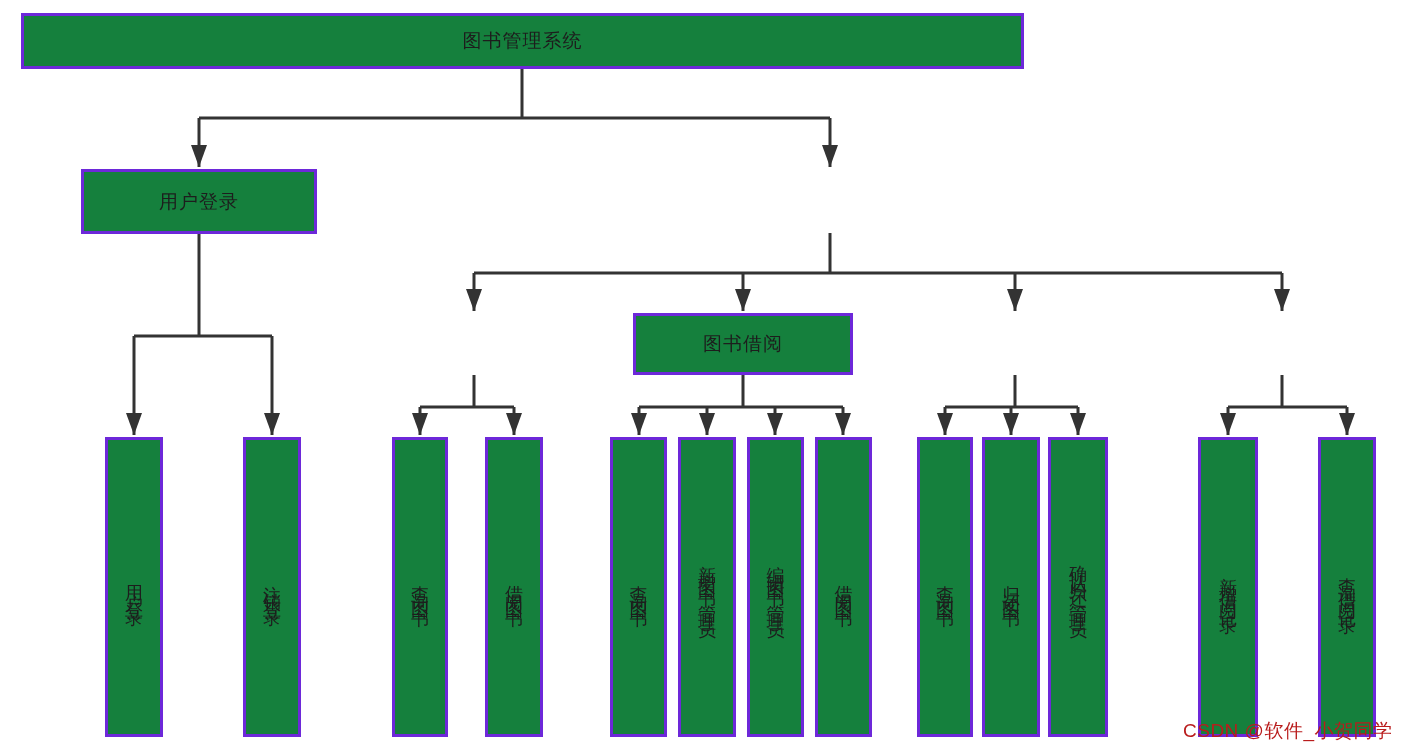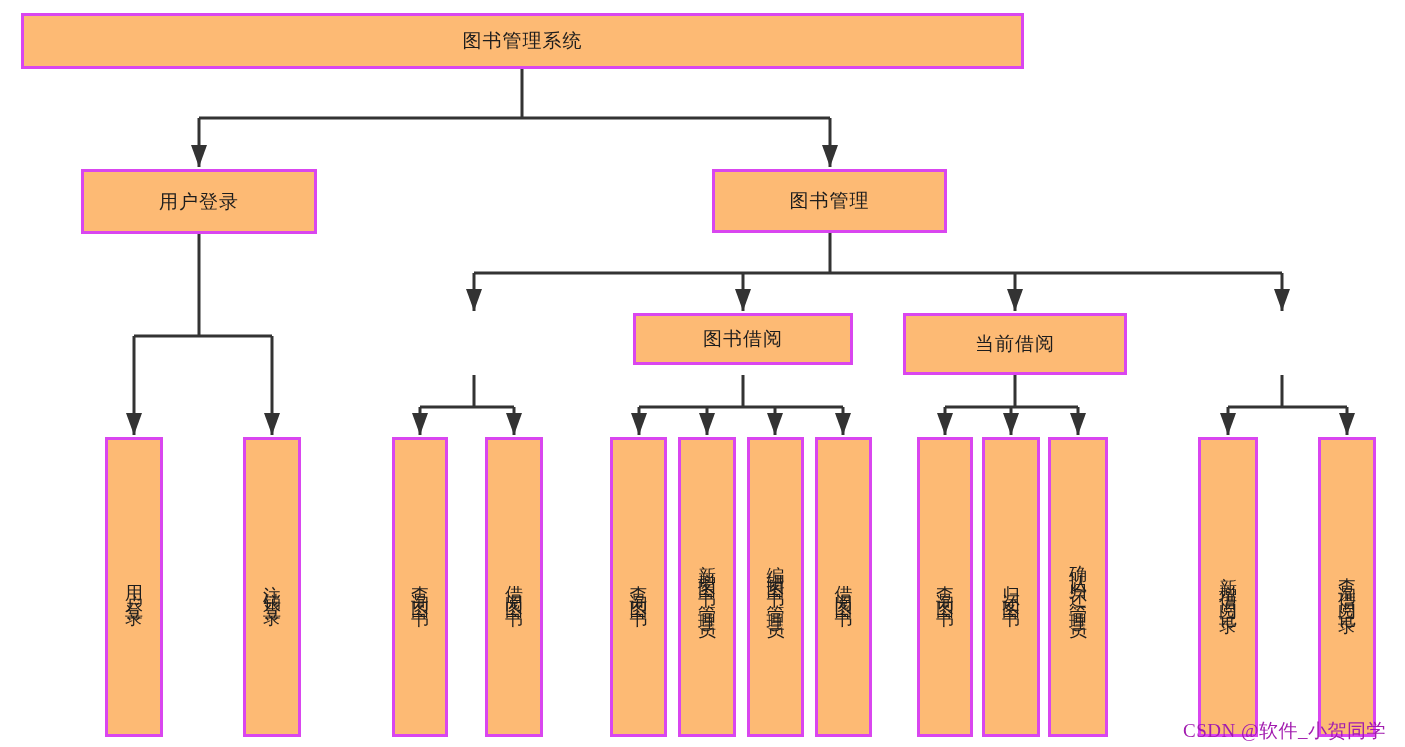--- a/index.html
+++ b/index.html
@@ -7,47 +7,46 @@
     position:relative;
     width:1405px;height:747px;
     background:#ffffff;
     font-family:"Liberation Sans","DejaVu Sans",sans-serif;
     overflow:hidden;
   }
   .lines{position:absolute;left:0;top:0;width:1405px;height:747px;}
   .box{
     position:absolute;
     box-sizing:border-box;
-    border:3px solid #d946ef;
-    background:#fdba74;
+    border:3px solid #6d28d9;
+    background:#15803d;
     display:flex;
     align-items:center;
     justify-content:center;
     color:#1d1d1d;
     font-size:19px;
     letter-spacing:1px;
     z-index:2;
   }
   .box.v span{
     writing-mode:vertical-rl;
     text-orientation:mixed;
     letter-spacing:8px;
     font-size:18px;
     white-space:nowrap;
     line-height:1;
   }
   .watermark{
     position:absolute;
     left:1183px;top:718px;
     font-size:19px;
-    color:#a21caf;
+    color:#b91c1c;
     white-space:nowrap;
     z-index:3;
     letter-spacing:0.5px;
-    font-family:Liberation Serif, serif;
   }
 </style>
 </head>
 <body>
 
 <div class="canvas">
 
   <svg class="lines" width="1405" height="747" viewBox="0 0 1405 747" xmlns="http://www.w3.org/2000/svg">
     <defs>
       <marker id="arrow" markerUnits="userSpaceOnUse" markerWidth="22" markerHeight="16" refX="22" refY="8" orient="auto">
@@ -101,24 +100,22 @@
         <path d="M1282 375 V407 M1228 407 H1347"></path>
         <line x1="1228" y1="407" x2="1228" y2="435" marker-end="url(#arrow)"></line>
         <line x1="1347" y1="407" x2="1347" y2="435" marker-end="url(#arrow)"></line>
       </g>
     </g>
   </svg>
 
   <div class="box" style="left:21px;top:13px;width:1003px;height:56px">图书管理系统</div>
 
   <div class="box" style="left:81px;top:169px;width:236px;height:65px">用户登录</div>
-  <div class="box" style="left:712px;top:169px;width:235px;height:64px">图书管理</div>
 
-  <div class="box" style="left:633px;top:313px;width:220px;height:52px">图书借阅</div>
-  <div class="box" style="left:903px;top:313px;width:224px;height:62px">当前借阅</div>
+  <div class="box" style="left:633px;top:313px;width:220px;height:62px">图书借阅</div>
 
   <div class="box v" style="left:105px;top:437px;width:58px;height:300px">
     <span>用户登录</span>
   </div>
   <div class="box v" style="left:243px;top:437px;width:58px;height:300px">
     <span>注销登录</span>
   </div>
 
   <div class="box v" style="left:392px;top:437px;width:56px;height:300px">
     <span>查询图书</span>

